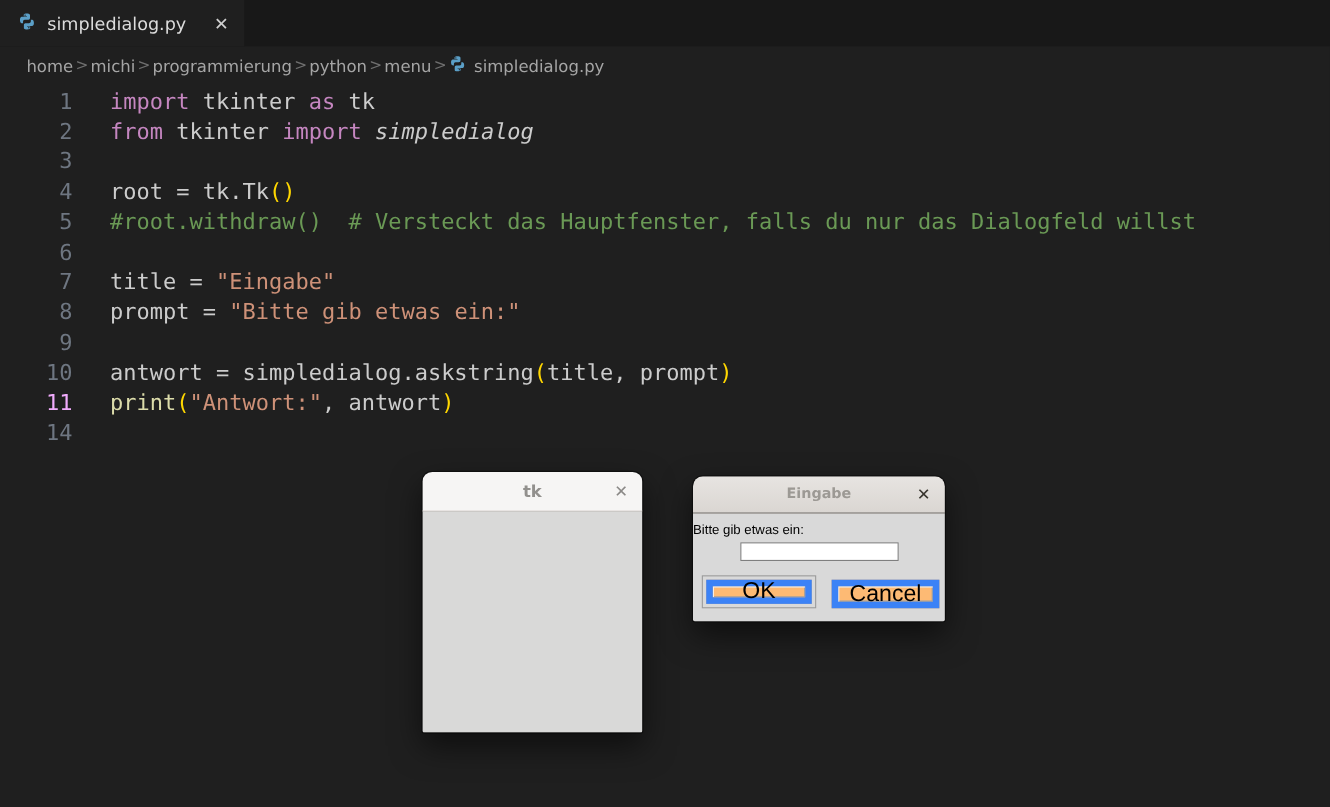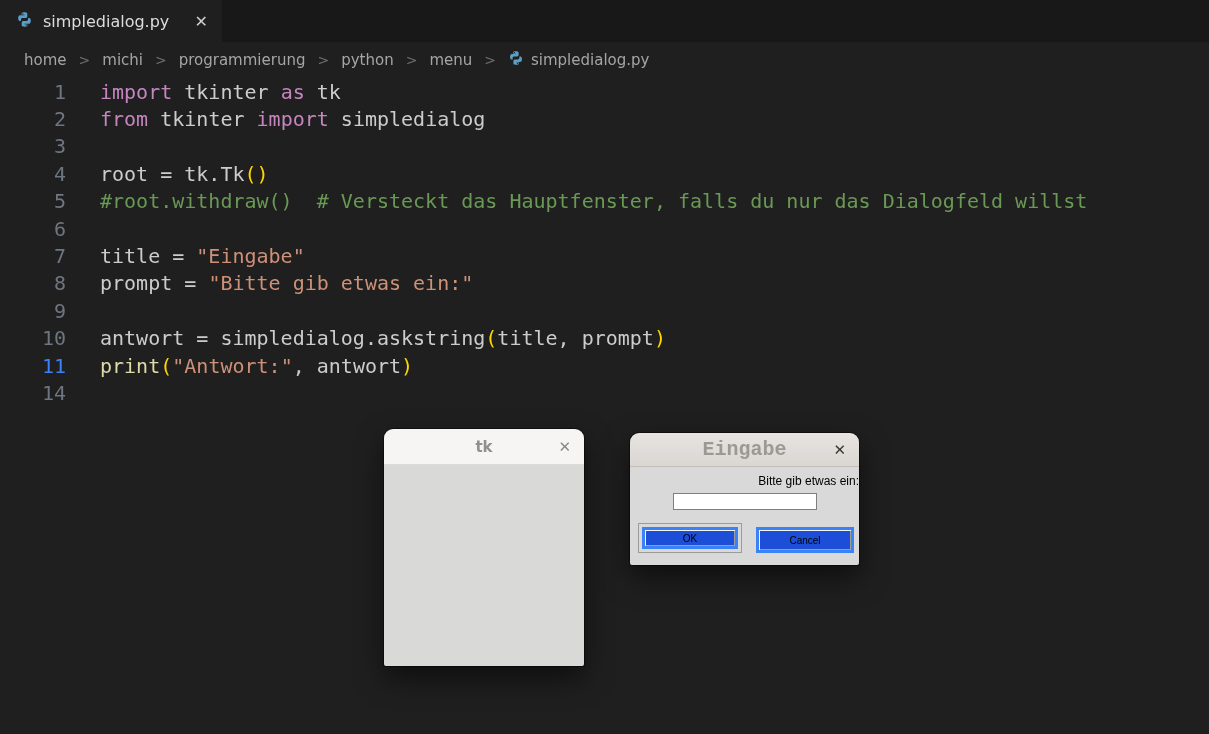--- a/index.html
+++ b/index.html
@@ -19,21 +19,21 @@
     width:222px; height:42px; background:#1f1f1f;
     display:flex; align-items:center; gap:10px; padding:0 12px 0 16px;
     color:#dcdcdc; font-size:16px;
   }
   .tab-label { flex:1; white-space:nowrap; }
   .tab-close { color:#cfcfcf; font-size:16px; cursor:pointer; padding:0 2px; }
 
   
   .breadcrumbs {
     position:absolute; top:42px; left:0; right:0; height:36px;
-    display:flex; align-items:center; gap:12px; padding-left:24px;
+    display:flex; align-items:center; gap:2px; padding-left:24px;
     color:#a5a5a5; font-size:15px;
   }
   .crumb { white-space:nowrap; cursor:pointer; }
   .crumb-sep { color:#6f6f6f; font-size:14px; }
   .crumb-file { display:flex; align-items:center; gap:7px; cursor:pointer; }
 
   .py-icon { display:inline-block; flex:0 0 auto; }
 
   
   .code-area {
@@ -78,37 +78,37 @@
   .tk-window .win-title { color:#92908d; font-size:15px; }
   .tk-window .win-close { color:#8b8987; font-weight:bold; }
   .tk-window .win-body { height:201px; background:#d9d9d8; }
 
   
   .dialog { left:630px; top:433px; width:229px; height:132px; }
   .dialog .titlebar {
     height:34px; background:linear-gradient(#e7e4e1, #dad6d2);
     border-bottom:1px solid #c3beb8;
   }
-  .dialog .win-title { color:#9c9994; font-size:20px;font-family:Liberation Mono, monospace; }
+  .dialog .win-title { color:#9c9994; font-size:13px; }
   .dialog .win-close { color:#39362f; font-weight:bold; }
   .dialog .win-body { position:relative; height:98px; background:#d9d9d9; }
 
   .dlg-label {
-    position:absolute; top:7px; left:0; right:0; text-align:right;
+    position:absolute; top:7px; left:0; right:0; text-align:left;
     font-family:"Liberation Sans", sans-serif; font-size:12px; color:#000;
   }
   .dlg-input {
     position:absolute; left:43px; top:26px; width:144px; height:17px;
     background:#ffffff; border:1px solid #7f7f7f; outline:none;
     font-family:"Liberation Sans", sans-serif; font-size:12px; padding:0 3px;
   }
   .btn {
-    position:absolute; background:#1d4ed8; border:3px solid #3b82f6;
+    position:absolute; background:#fdba74; border:6px solid #3b82f6;
     box-shadow:inset 1px 1px 0 #f4f4f4, inset -1px -1px 0 #9e9e9e;
-    font-family:"Liberation Sans", sans-serif; font-size:10px; color:#000;
+    font-family:"Liberation Sans", sans-serif; font-size:21px; color:#000;
     display:flex; align-items:center; justify-content:center; cursor:pointer;
   }
   .ok-ring {
     position:absolute; left:8px; top:56px; width:104px; height:30px;
     border:1px solid #9b9b9b;
   }
   .btn-ok { left:3px; top:3px; right:3px; bottom:3px; width:auto; height:auto; }
   .btn-cancel { left:126px; top:60px; width:98px; height:26px; }
 </style>
 </head>
@@ -148,30 +148,30 @@
           <path d="M56 102c19 0 18-8 18-8v-9H55v-3h28s13 1.5 13-18-11-19-11-19h-7v9s.5 11-11 11H48s-11-.3-11 10v18s-1 9 19 9zm10-6a4 4 0 110-8 4 4 0 010 8z"></path>
         </g>
       </svg>
     </span>
       <span>simpledialog.py</span>
     </span>
   </div>
 
 <div class="code-area" id="code-area">
     <div class="code-line"><span class="ln" style="color: rgb(110, 118, 129);">1</span><span class="code-text"><span style="color: rgb(197, 134, 192);">import</span><span style="color: rgb(204, 204, 204);"> tkinter </span><span style="color: rgb(197, 134, 192);">as</span><span style="color: rgb(204, 204, 204);"> tk</span></span></div>
-    <div class="code-line"><span class="ln" style="color: rgb(110, 118, 129);">2</span><span class="code-text"><span style="color: rgb(197, 134, 192);">from</span><span style="color: rgb(204, 204, 204);"> tkinter </span><span style="color: rgb(197, 134, 192);">import</span><span style="color: rgb(204, 204, 204);"> simpledialog</span></span></div>
+    <div class="code-line"><span class="ln" style="color: rgb(110, 118, 129);">2</span><span class="code-text"><span style="color: rgb(197, 134, 192);">from</span><span style="color: rgb(204, 204, 204);"> tkinter </span><span style="color: rgb(197, 134, 192);">import</span><span style="color: rgb(204, 204, 204); font-style: italic;"> simpledialog</span></span></div>
     <div class="code-line"><span class="ln" style="color: rgb(110, 118, 129);">3</span><span class="code-text"></span></div>
     <div class="code-line"><span class="ln" style="color: rgb(110, 118, 129);">4</span><span class="code-text"><span style="color: rgb(204, 204, 204);">root = tk.Tk</span><span style="color: rgb(255, 215, 0);">()</span></span></div>
     <div class="code-line"><span class="ln" style="color: rgb(110, 118, 129);">5</span><span class="code-text"><span style="color: rgb(106, 153, 85); text-align: right;">#root.withdraw()  # Versteckt das Hauptfenster, falls du nur das Dialogfeld willst</span></span></div>
     <div class="code-line"><span class="ln" style="color: rgb(110, 118, 129);">6</span><span class="code-text"></span></div>
     <div class="code-line"><span class="ln" style="color: rgb(110, 118, 129);">7</span><span class="code-text"><span style="color: rgb(204, 204, 204);">title = </span><span style="color: rgb(206, 145, 120);">"Eingabe"</span></span></div>
     <div class="code-line"><span class="ln" style="color: rgb(110, 118, 129);">8</span><span class="code-text"><span style="color: rgb(204, 204, 204);">prompt = </span><span style="color: rgb(206, 145, 120);">"Bitte gib etwas ein:"</span></span></div>
     <div class="code-line"><span class="ln" style="color: rgb(110, 118, 129);">9</span><span class="code-text"></span></div>
     <div class="code-line"><span class="ln" style="color: rgb(110, 118, 129);">10</span><span class="code-text"><span style="color: rgb(204, 204, 204);">antwort = simpledialog.askstring</span><span style="color: rgb(255, 215, 0);">(</span><span style="color: rgb(204, 204, 204);">title, prompt</span><span style="color: rgb(255, 215, 0);">)</span></span></div>
-    <div class="code-line"><span class="ln" style="color: #3b82f6;">11</span><span class="code-text"><span style="color: rgb(220, 220, 170);">print</span><span style="color: rgb(255, 215, 0);">(</span><span style="color: rgb(206, 145, 120);">"Antwort:"</span><span style="color: rgb(204, 204, 204);">, antwort</span><span style="color: rgb(255, 215, 0);">)</span></span></div>
+    <div class="code-line"><span class="ln" style="color: #f0abfc;">11</span><span class="code-text"><span style="color: rgb(220, 220, 170);">print</span><span style="color: rgb(255, 215, 0);">(</span><span style="color: rgb(206, 145, 120);">"Antwort:"</span><span style="color: rgb(204, 204, 204);">, antwort</span><span style="color: rgb(255, 215, 0);">)</span></span></div>
     <div class="code-line"><span class="ln" style="color: rgb(110, 118, 129);">14</span><span class="code-text"></span></div>
   </div>
 
 <div class="gtk-window tk-window">
   <div class="titlebar">
     <span class="win-title">tk</span>
     <span class="win-close">✕</span>
   </div>
   <div class="win-body"></div>
 </div>

